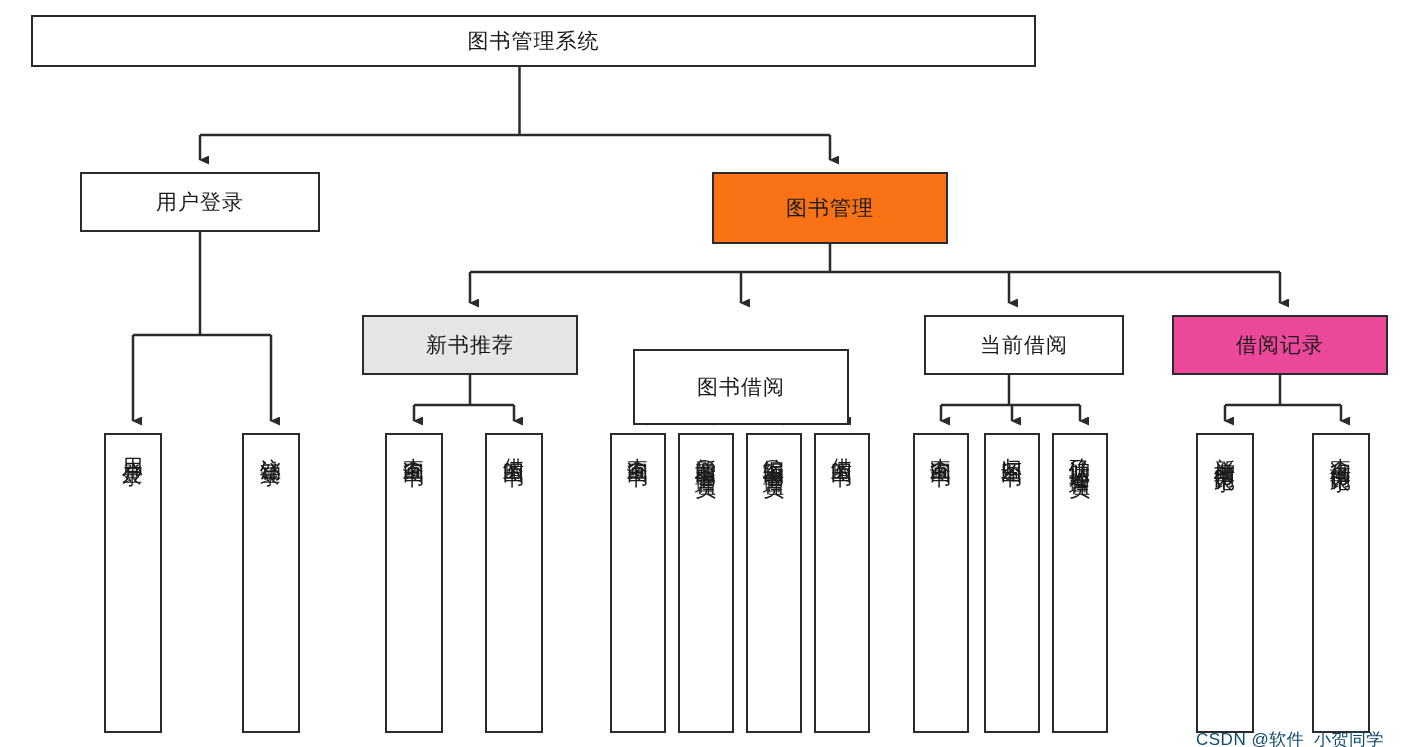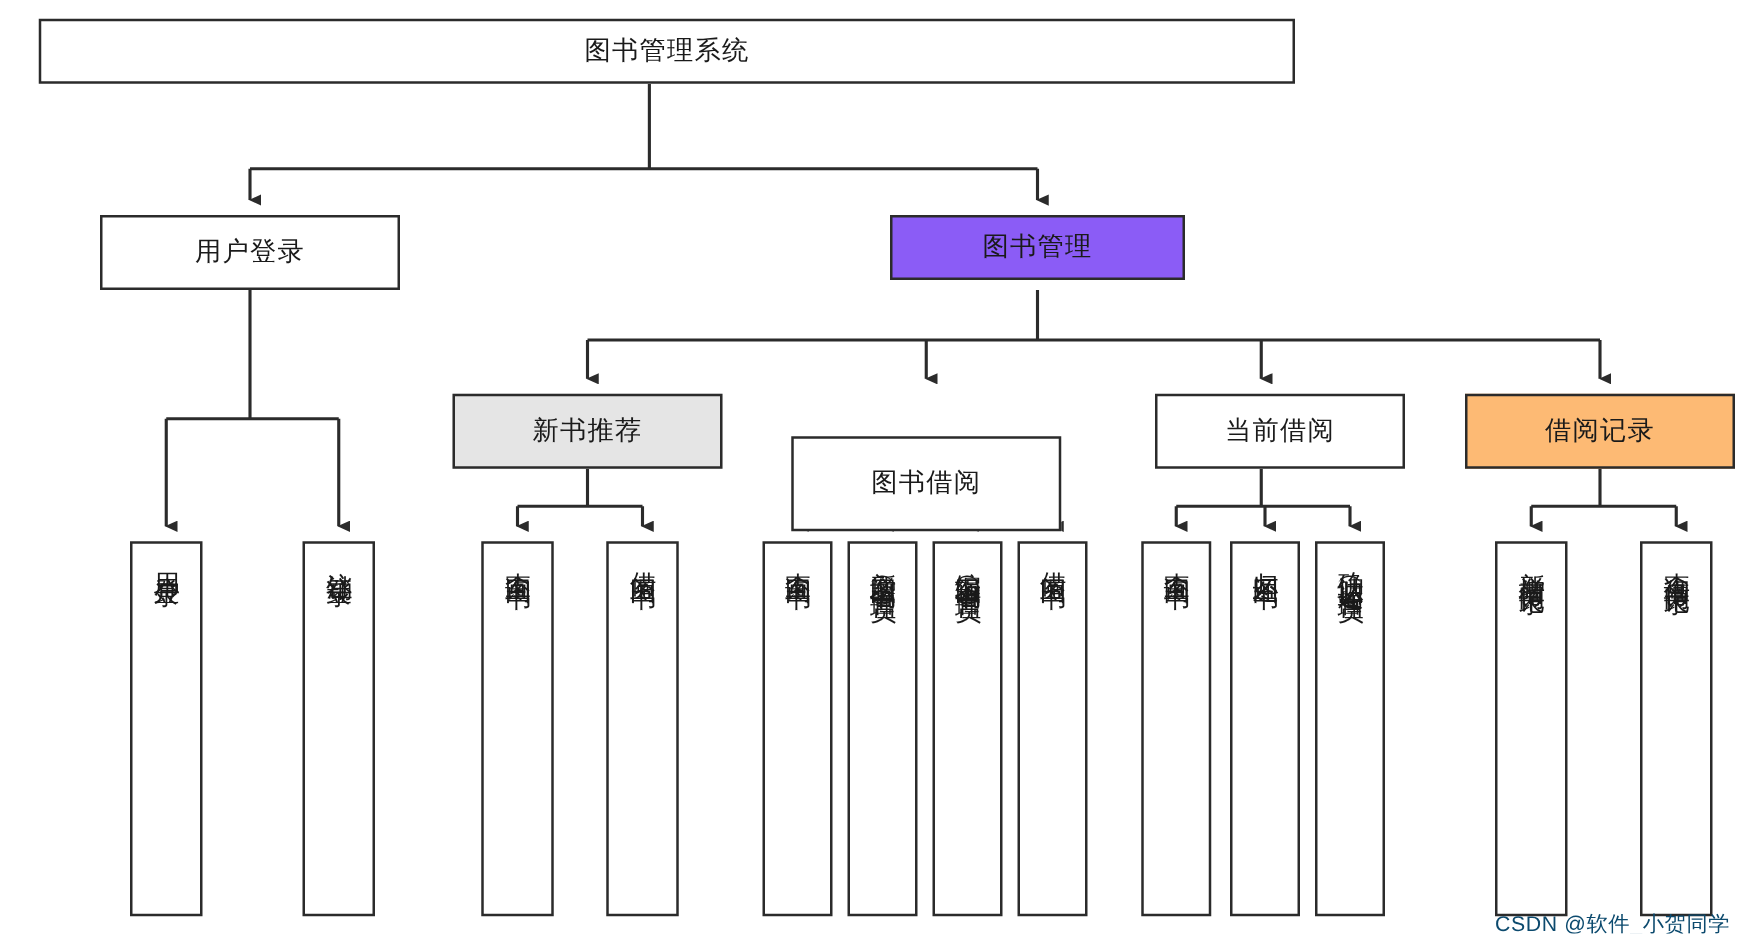--- a/index.html
+++ b/index.html
@@ -123,34 +123,34 @@
     </g>
   </svg>
 
   <div class="node horiz" style="left: 31px; top: 15px; width: 1005px; height: 52px; border-color: rgb(43, 43, 43); background: rgb(255, 255, 255); color: rgb(26, 26, 26);">
     <span>图书管理系统</span>
   </div>
 
   <div class="node horiz" style="left: 80px; top: 172px; width: 240px; height: 60px; border-color: rgb(43, 43, 43); background: rgb(255, 255, 255); color: rgb(26, 26, 26);">
     <span>用户登录</span>
   </div>
-  <div class="node horiz" style="left: 712px; top: 172px; width: 236px; height: 52px; border-color: rgb(43, 43, 43); background: #8b5cf6; color: rgb(26, 26, 26);">
+  <div class="node horiz" style="left: 712px; top: 172px; width: 236px; height: 72px; border-color: rgb(43, 43, 43); background: #f97316; color: rgb(26, 26, 26);">
     <span>图书管理</span>
   </div>
 
   <div class="node horiz" style="left: 362px; top: 315px; width: 216px; height: 60px; border-color: rgb(43, 43, 43); background: #e5e5e5; color: rgb(26, 26, 26);">
     <span>新书推荐</span>
   </div>
   <div class="node horiz" style="left: 633px; top: 315px; width: 216px; height: 76px; border-color: rgb(43, 43, 43); background: rgb(255, 255, 255); color: rgb(26, 26, 26); margin-top: 34px;">
     <span>图书借阅</span>
   </div>
   <div class="node horiz" style="left: 924px; top: 315px; width: 200px; height: 60px; border-color: rgb(43, 43, 43); background: rgb(255, 255, 255); color: rgb(26, 26, 26);">
     <span>当前借阅</span>
   </div>
-  <div class="node horiz" style="left: 1172px; top: 315px; width: 216px; height: 60px; border-color: rgb(43, 43, 43); background: #fdba74; color: rgb(26, 26, 26); text-align: right;">
+  <div class="node horiz" style="left: 1172px; top: 315px; width: 216px; height: 60px; border-color: rgb(43, 43, 43); background: #ec4899; color: rgb(26, 26, 26); text-align: right;">
     <span>借阅记录</span>
   </div>
 
   <div class="node vert" style="left: 104px; top: 433px; width: 58px; height: 300px; border-color: rgb(43, 43, 43); background: rgb(255, 255, 255); color: rgb(26, 26, 26);">
     <span class="vtext">用户登录</span>
   </div>
   <div class="node vert" style="left: 242px; top: 433px; width: 58px; height: 300px; border-color: rgb(43, 43, 43); background: rgb(255, 255, 255); color: rgb(26, 26, 26);">
     <span class="vtext">注销登录</span>
   </div>
   <div class="node vert" style="left: 385px; top: 433px; width: 58px; height: 300px; border-color: rgb(43, 43, 43); background: rgb(255, 255, 255); color: rgb(26, 26, 26);">

